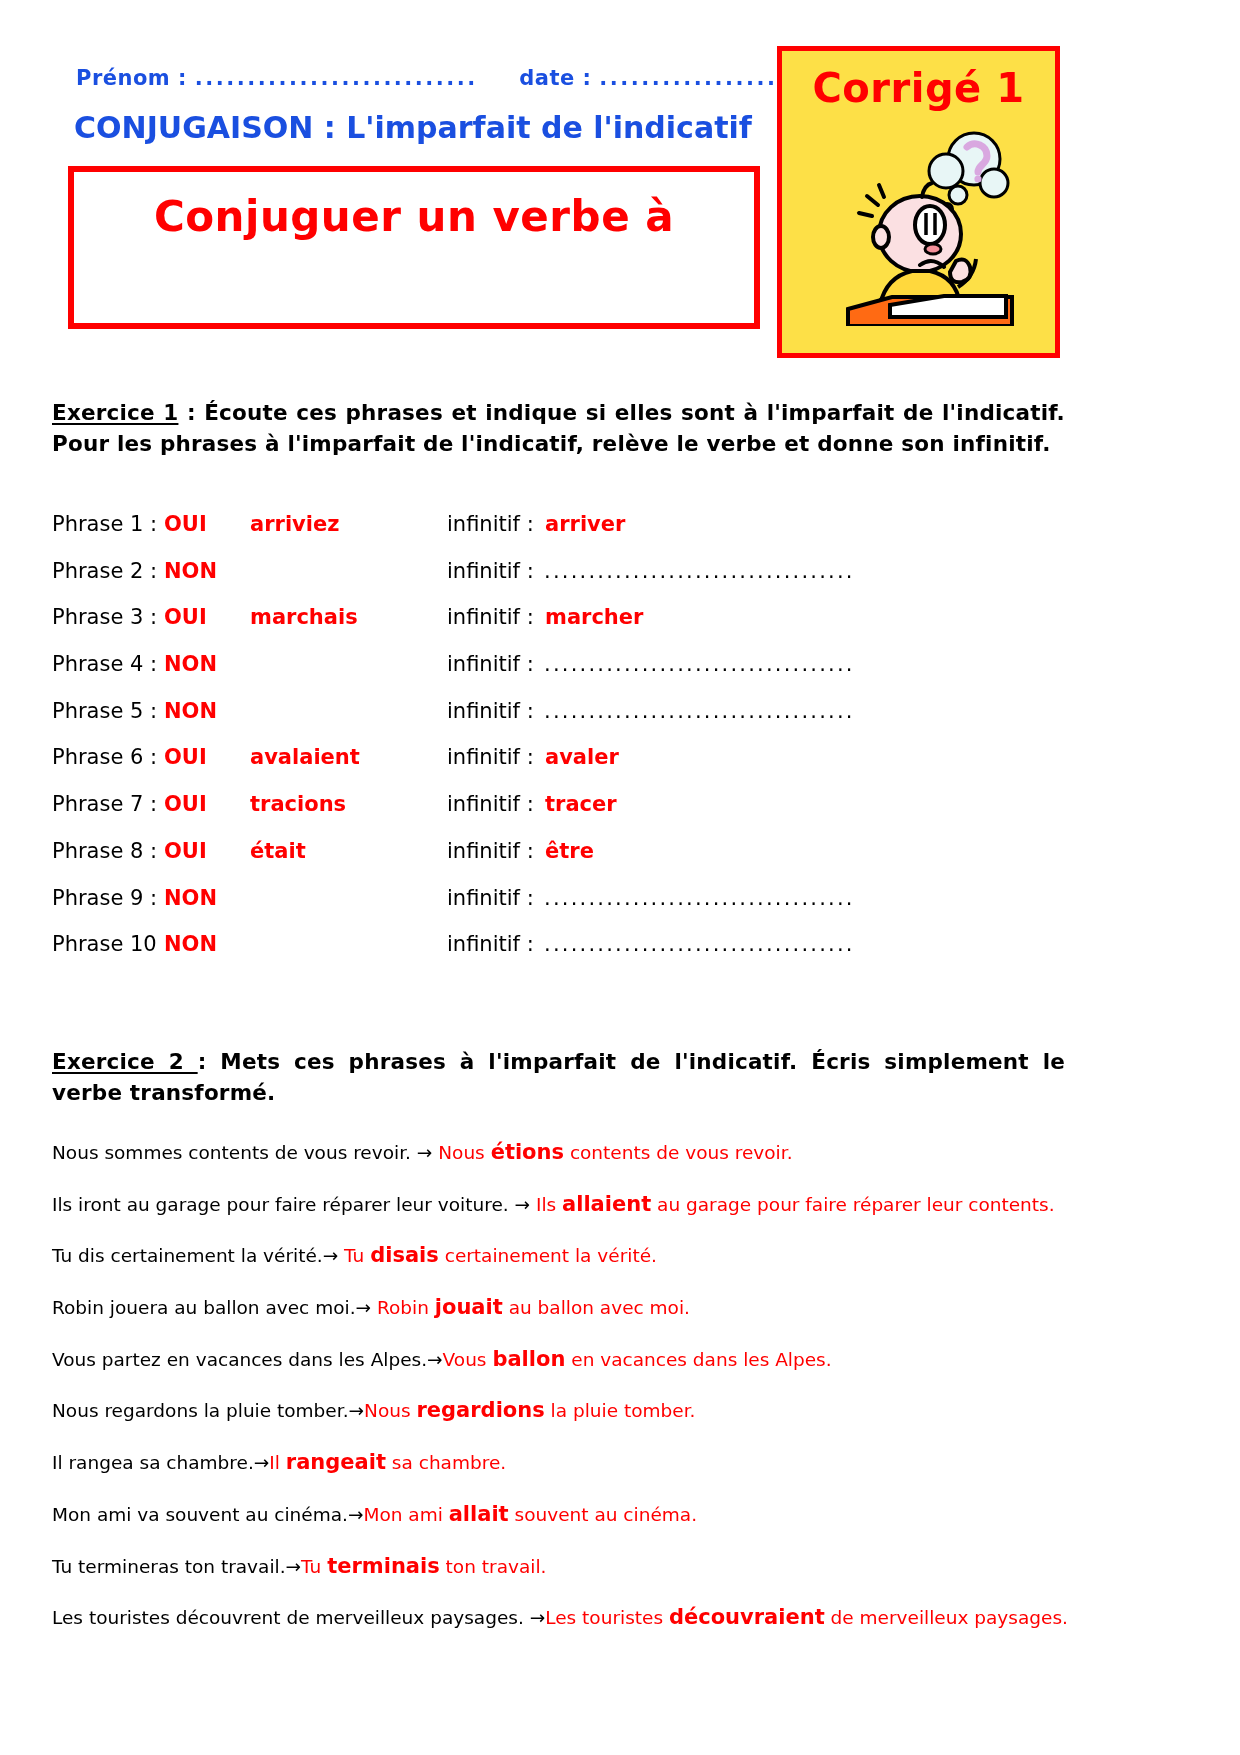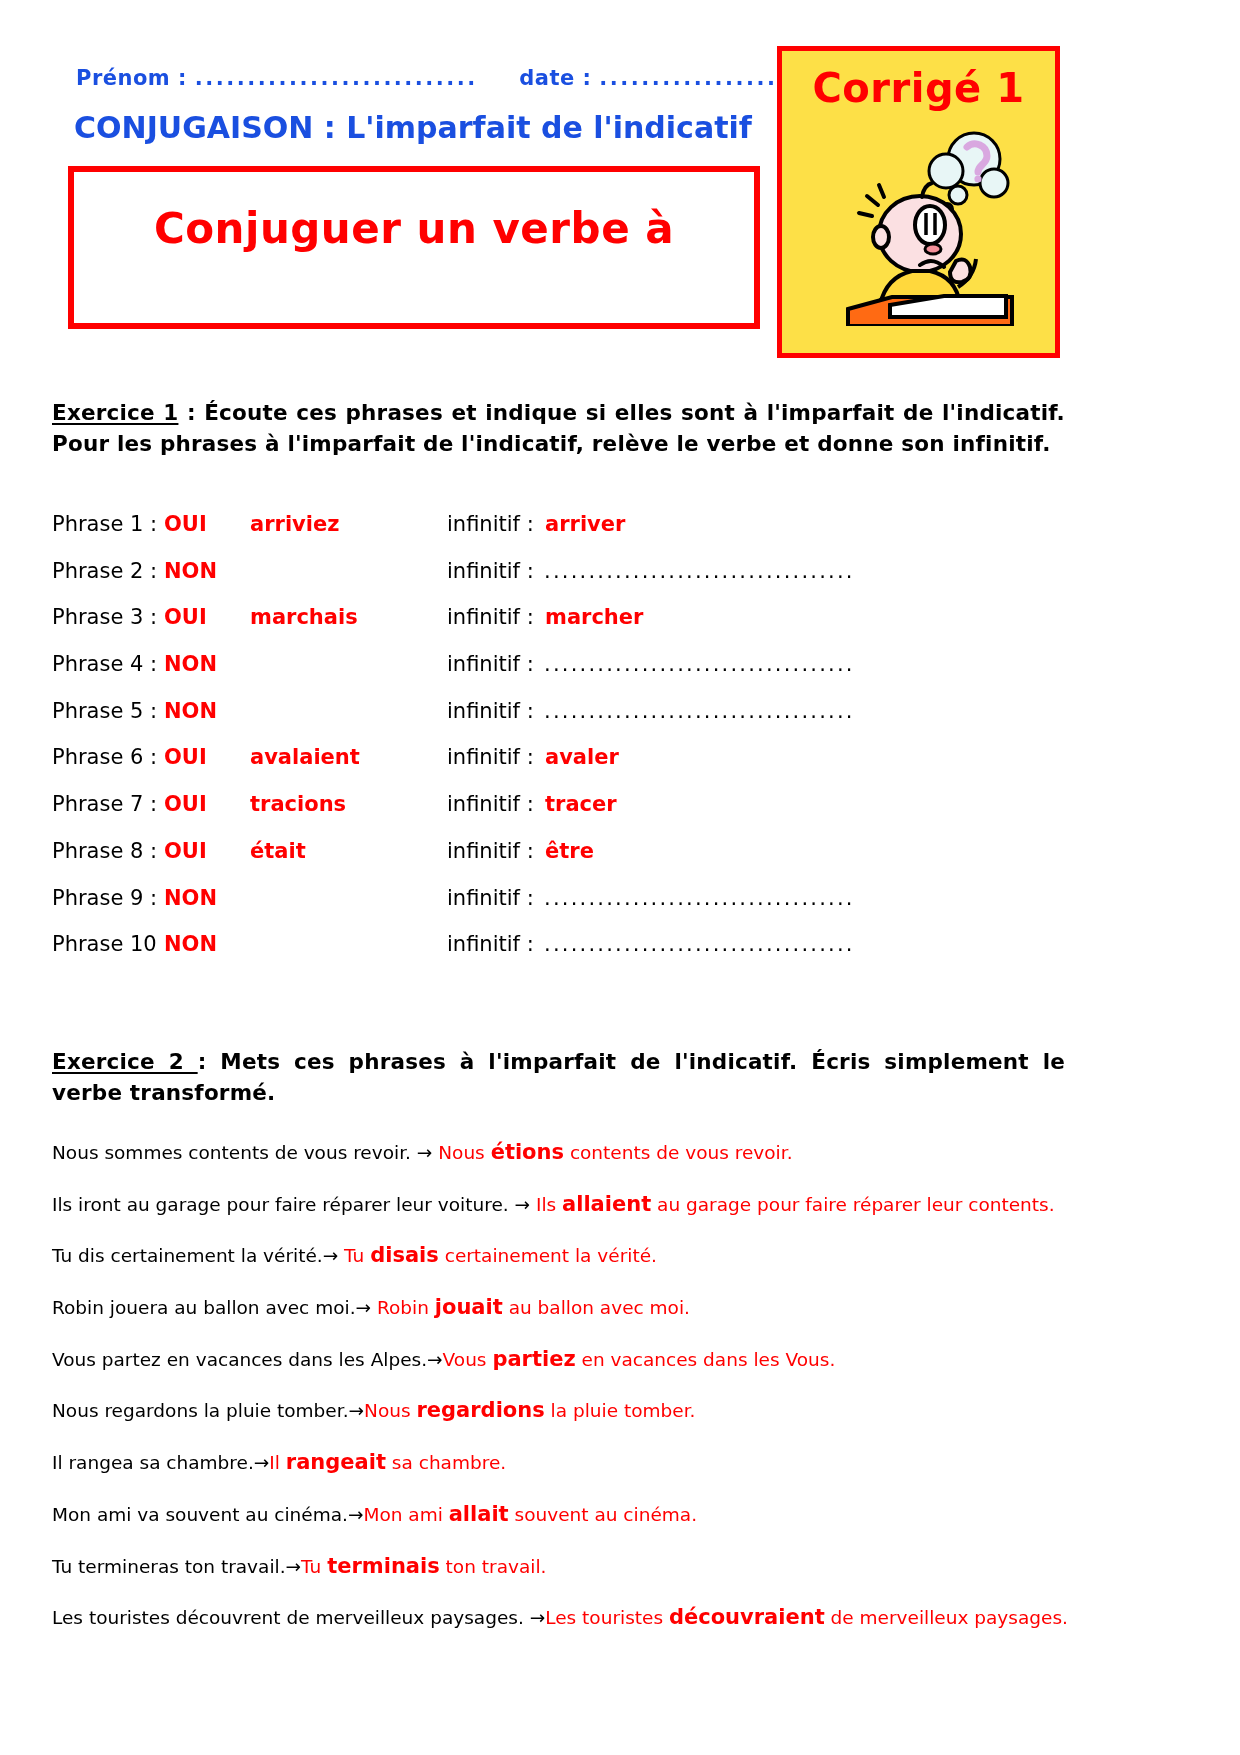--- a/index.html
+++ b/index.html
@@ -46,21 +46,20 @@
     background: #ffffff;
   }
   .title-box .title-text {
     color: #ff0000;
     font-weight: bold;
     font-size: 42px;
     line-height: 1.45;
     text-align: center;
     padding-top: 15px;
     letter-spacing: 0.5px;
-    margin-top: 12px;
   }
 
   
   .corrige-box {
     position: absolute;
     left: 777px; top: 46px;
     width: 283px; height: 312px;
     border: 5px solid #ff0000;
     background: #fde047;
     overflow: hidden;
@@ -281,21 +280,21 @@
 
   <div class="ex-heading" id="ex2-heading">
     <u>Exercice 2 </u><span>: Mets ces phrases à l'imparfait de l'indicatif. Écris simplement le verbe transformé.</span>
   </div>
 
   <div class="sentence-list">
       <div class="sentence-row"><span class="prompt">Nous sommes contents de vous revoir. </span><span class="arrow">→</span><span class="answer"><span> Nous </span><b>étions</b><span> contents de vous revoir.</span></span></div>
       <div class="sentence-row"><span class="prompt">Ils iront au garage pour faire réparer leur voiture. </span><span class="arrow">→</span><span class="answer"><span> Ils </span><b>allaient</b><span> au garage pour faire réparer leur contents.</span></span></div>
       <div class="sentence-row"><span class="prompt">Tu dis certainement la vérité.</span><span class="arrow">→</span><span class="answer"><span> Tu </span><b>disais</b><span>  certainement la vérité.</span></span></div>
       <div class="sentence-row"><span class="prompt">Robin jouera au ballon avec moi.</span><span class="arrow">→</span><span class="answer"><span> Robin </span><b>jouait</b><span> au ballon avec moi.</span></span></div>
-      <div class="sentence-row"><span class="prompt">Vous partez en vacances dans les Alpes.</span><span class="arrow">→</span><span class="answer"><span>Vous </span><b>partiez</b><span> en vacances dans les Vous.</span></span></div>
+      <div class="sentence-row"><span class="prompt">Vous partez en vacances dans les Alpes.</span><span class="arrow">→</span><span class="answer"><span>Vous </span><b>ballon</b><span> en vacances dans les Alpes.</span></span></div>
       <div class="sentence-row"><span class="prompt">Nous regardons la pluie tomber.</span><span class="arrow">→</span><span class="answer"><span>Nous </span><b>regardions</b><span>  la pluie tomber.</span></span></div>
       <div class="sentence-row"><span class="prompt">Il rangea sa chambre.</span><span class="arrow">→</span><span class="answer"><span>Il </span><b>rangeait</b><span>  sa chambre.</span></span></div>
       <div class="sentence-row"><span class="prompt">Mon ami va souvent au cinéma.</span><span class="arrow">→</span><span class="answer"><span>Mon ami </span><b>allait</b><span>  souvent au cinéma.</span></span></div>
       <div class="sentence-row"><span class="prompt">Tu termineras ton travail.</span><span class="arrow">→</span><span class="answer"><span>Tu </span><b>terminais</b><span>  ton travail.</span></span></div>
       <div class="sentence-row"><span class="prompt">Les touristes découvrent de merveilleux paysages. </span><span class="arrow">→</span><span class="answer"><span>Les touristes </span><b>découvraient</b><span> de merveilleux paysages.</span></span></div>
     </div>
 
 </div>
 
 </body></html>

